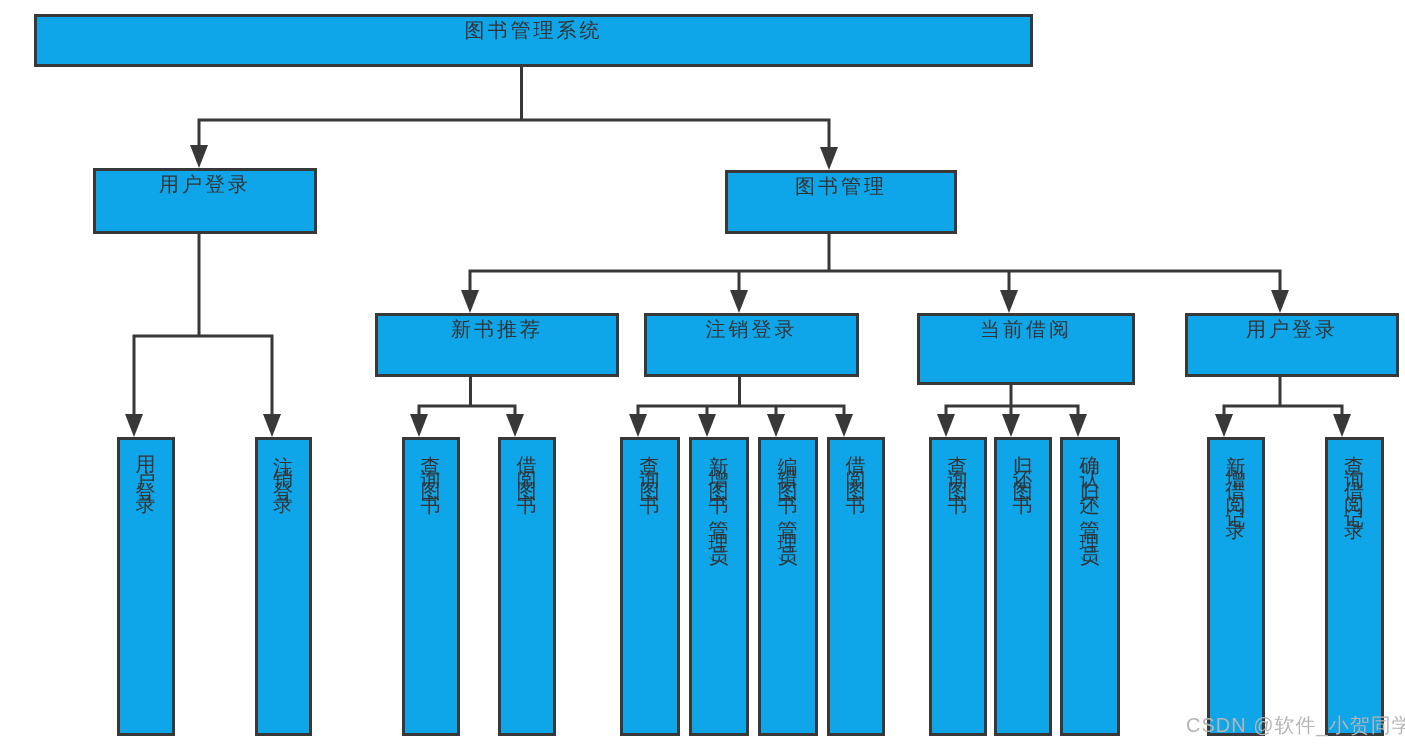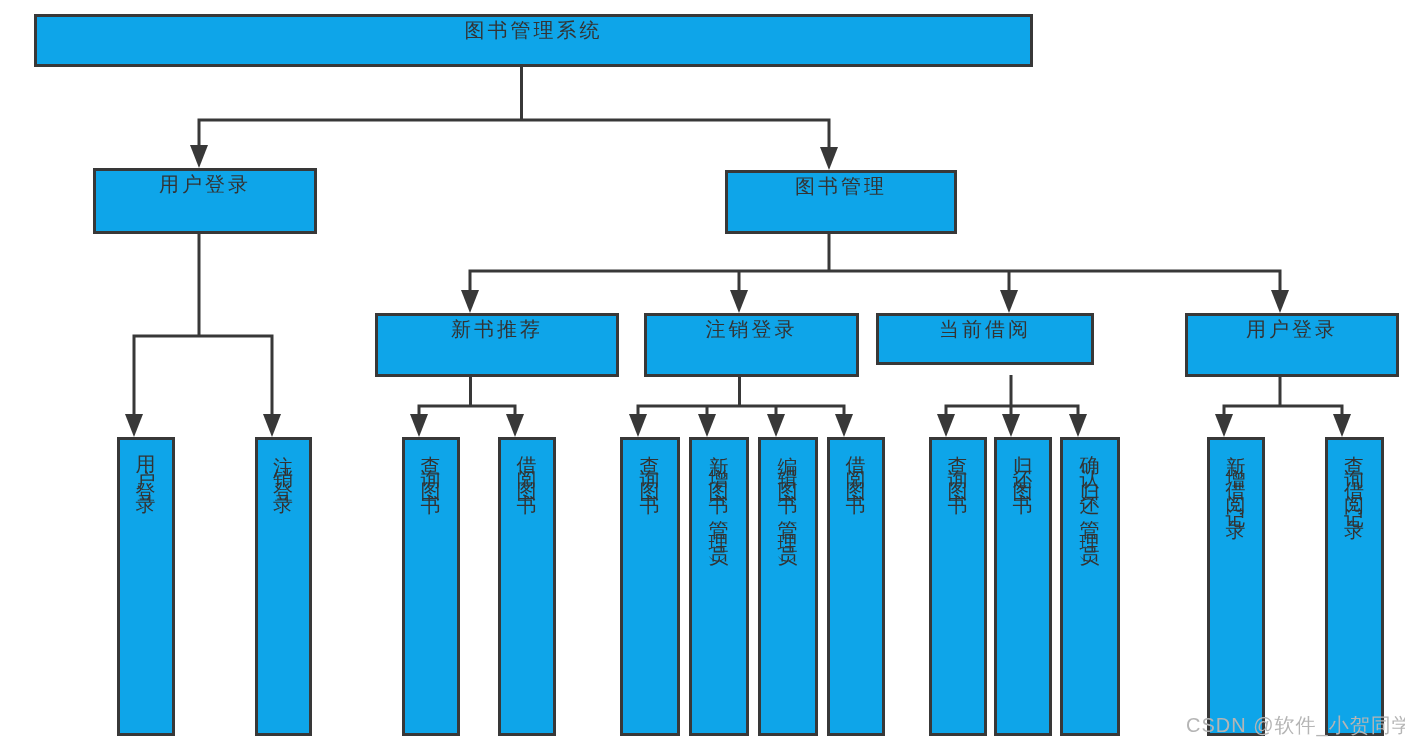--- a/index.html
+++ b/index.html
@@ -108,21 +108,21 @@
   <div class="box hbox" style="left:713px;top:170px;width:232px;height:64px">
     <span>图书管理</span>
   </div>
 
   <div class="box hbox" style="left:363px;top:313px;width:244px;height:64px">
     <span>新书推荐</span>
   </div>
   <div class="box hbox" style="left:632px;top:313px;width:215px;height:64px">
     <span>注销登录</span>
   </div>
-  <div class="box hbox" style="left:864px;top:313px;width:218px;height:52px">
+  <div class="box hbox" style="left:905px;top:313px;width:218px;height:72px">
     <span>当前借阅</span>
   </div>
   <div class="box hbox" style="left:1173px;top:313px;width:214px;height:64px">
     <span>用户登录</span>
   </div>
 
   <div class="box vbox" style="left:105px;top:437px;width:58px;height:299px">
     <span>用户登录</span>
   </div>
   <div class="box vbox" style="left:243px;top:437px;width:57px;height:299px">

